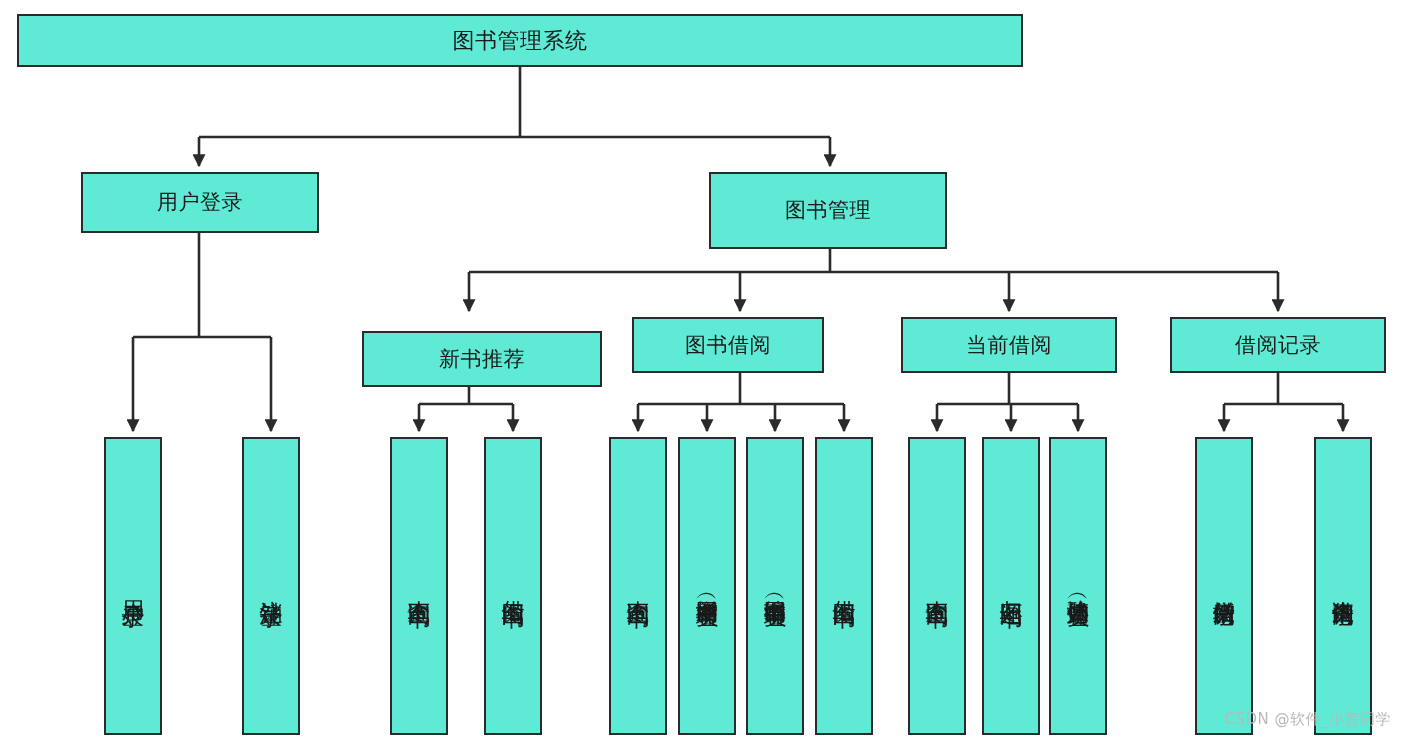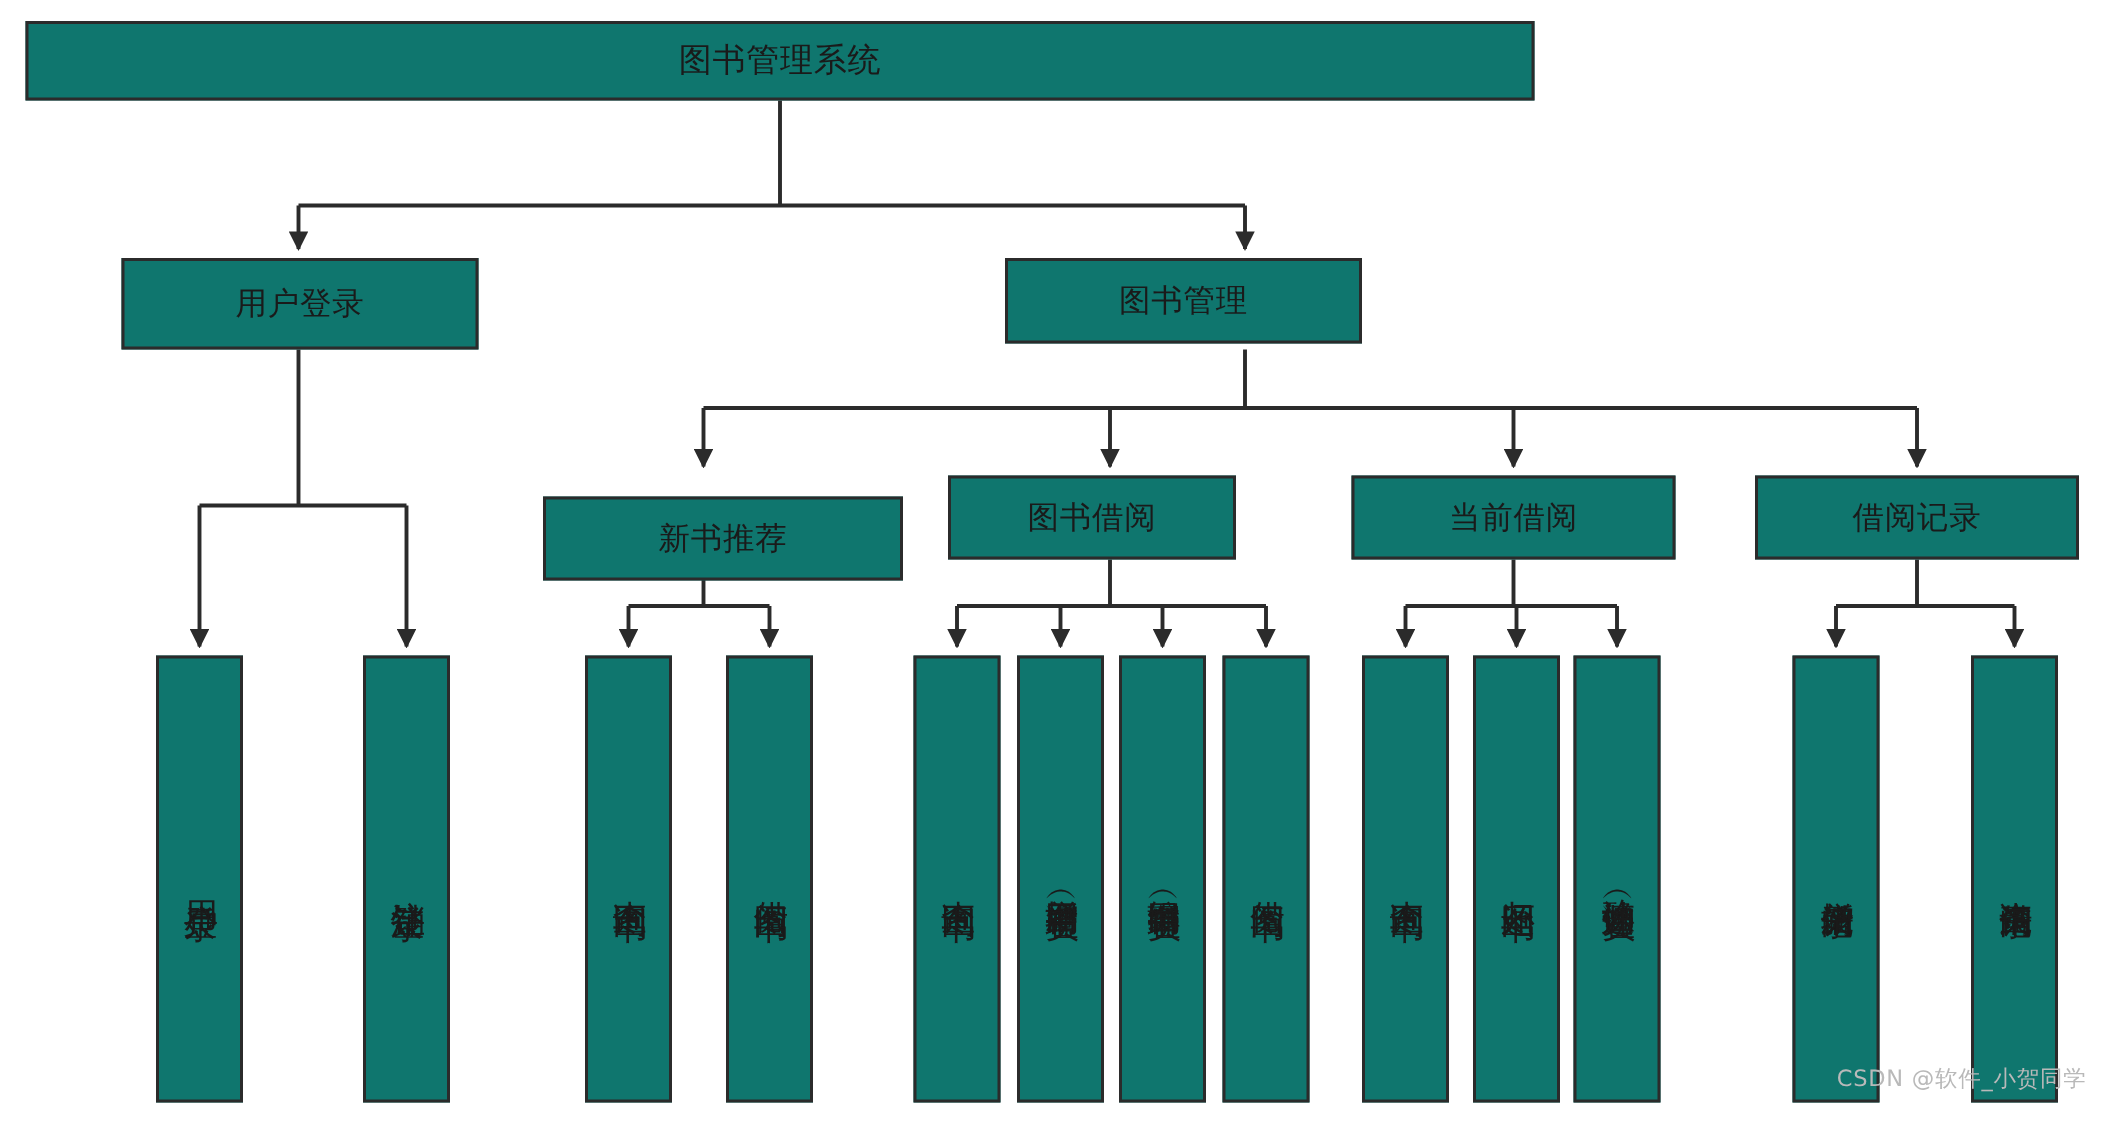--- a/index.html
+++ b/index.html
@@ -21,21 +21,21 @@
     position: absolute;
     left: 0;
     top: 0;
     width: 1405px;
     height: 747px;
   }
   .node {
     position: absolute;
     box-sizing: border-box;
     border: 2.5px solid #2b2b2b;
-    background: #0f766e;
+    background: #5eead4;
     display: flex;
     align-items: center;
     justify-content: center;
     color: #1a1a1a;
     z-index: 2;
   }
   .node .lbl {
     display: block;
     text-align: center;
     line-height: 1.05;
@@ -134,21 +134,21 @@
   </svg>
 
   <div class="node h title" style="left:17px; top:14px; width:1006px; height:53px;">
     <span class="lbl">图书管理系统</span>
   </div>
 
   <div class="node h" style="left:81px; top:172px; width:238px; height:61px;">
     <span class="lbl">用户登录</span>
   </div>
 
-  <div class="node h" style="left:670px; top:172px; width:238px; height:57px;">
+  <div class="node h" style="left:709px; top:172px; width:238px; height:77px;">
     <span class="lbl">图书管理</span>
   </div>
 
   <div class="node h" style="left:362px; top:331px; width:240px; height:56px;">
     <span class="lbl">新书推荐</span>
   </div>
 
   <div class="node h" style="left:632px; top:317px; width:192px; height:56px;">
     <span class="lbl">图书借阅</span>
   </div>

